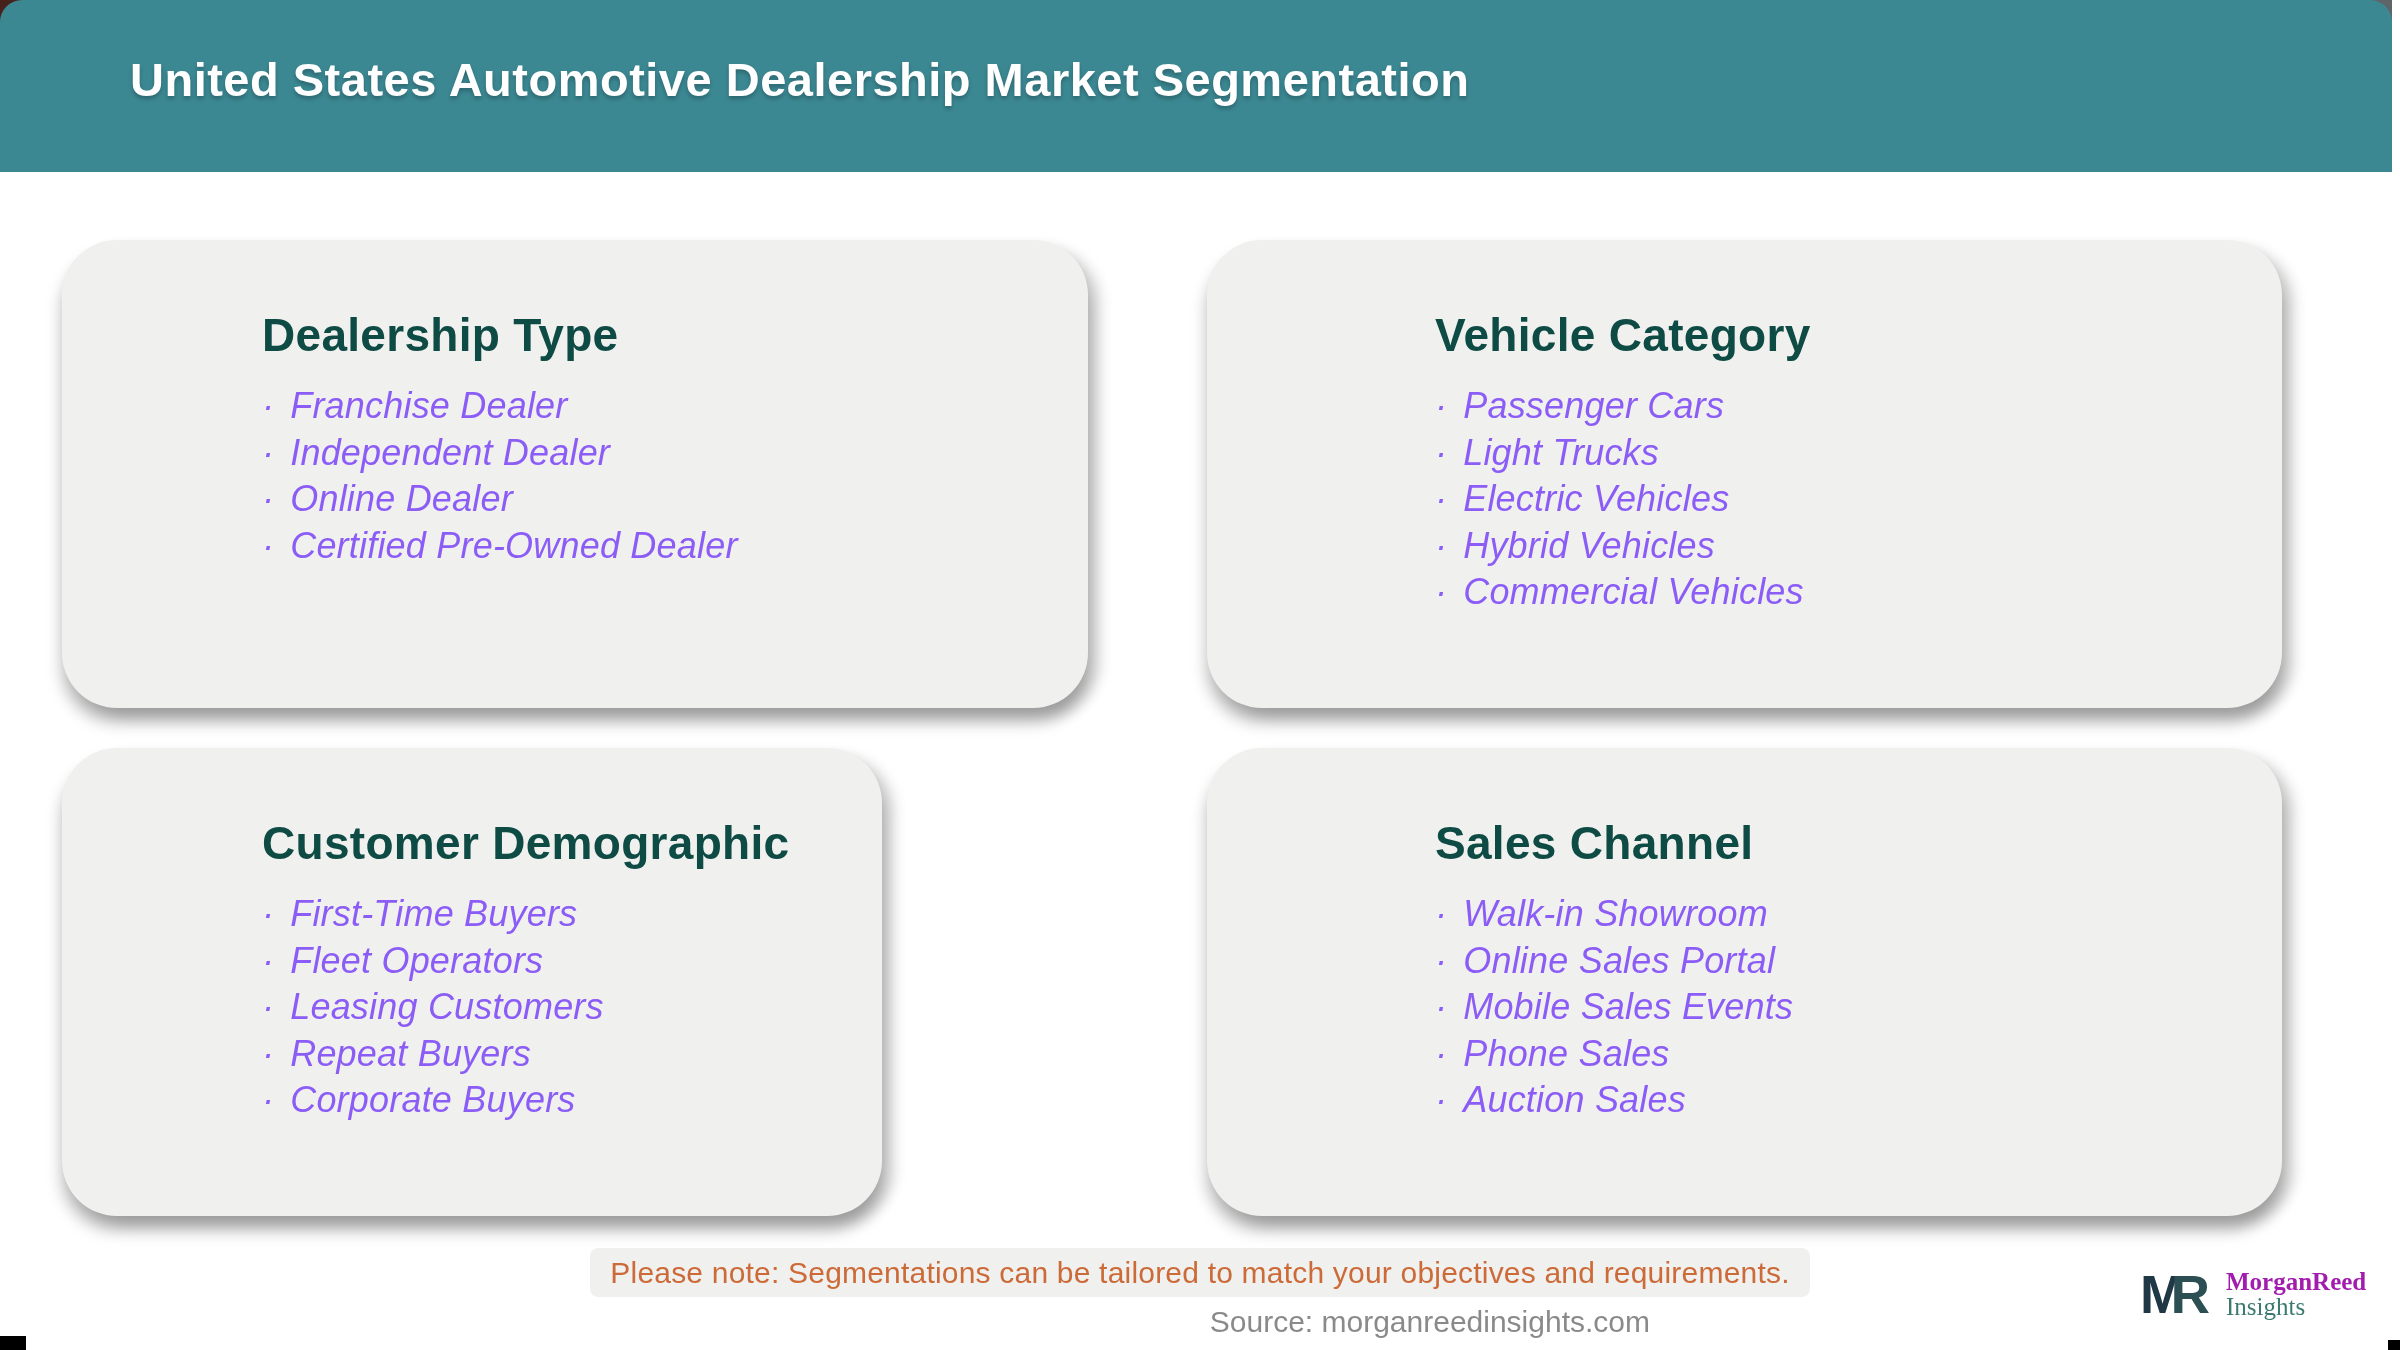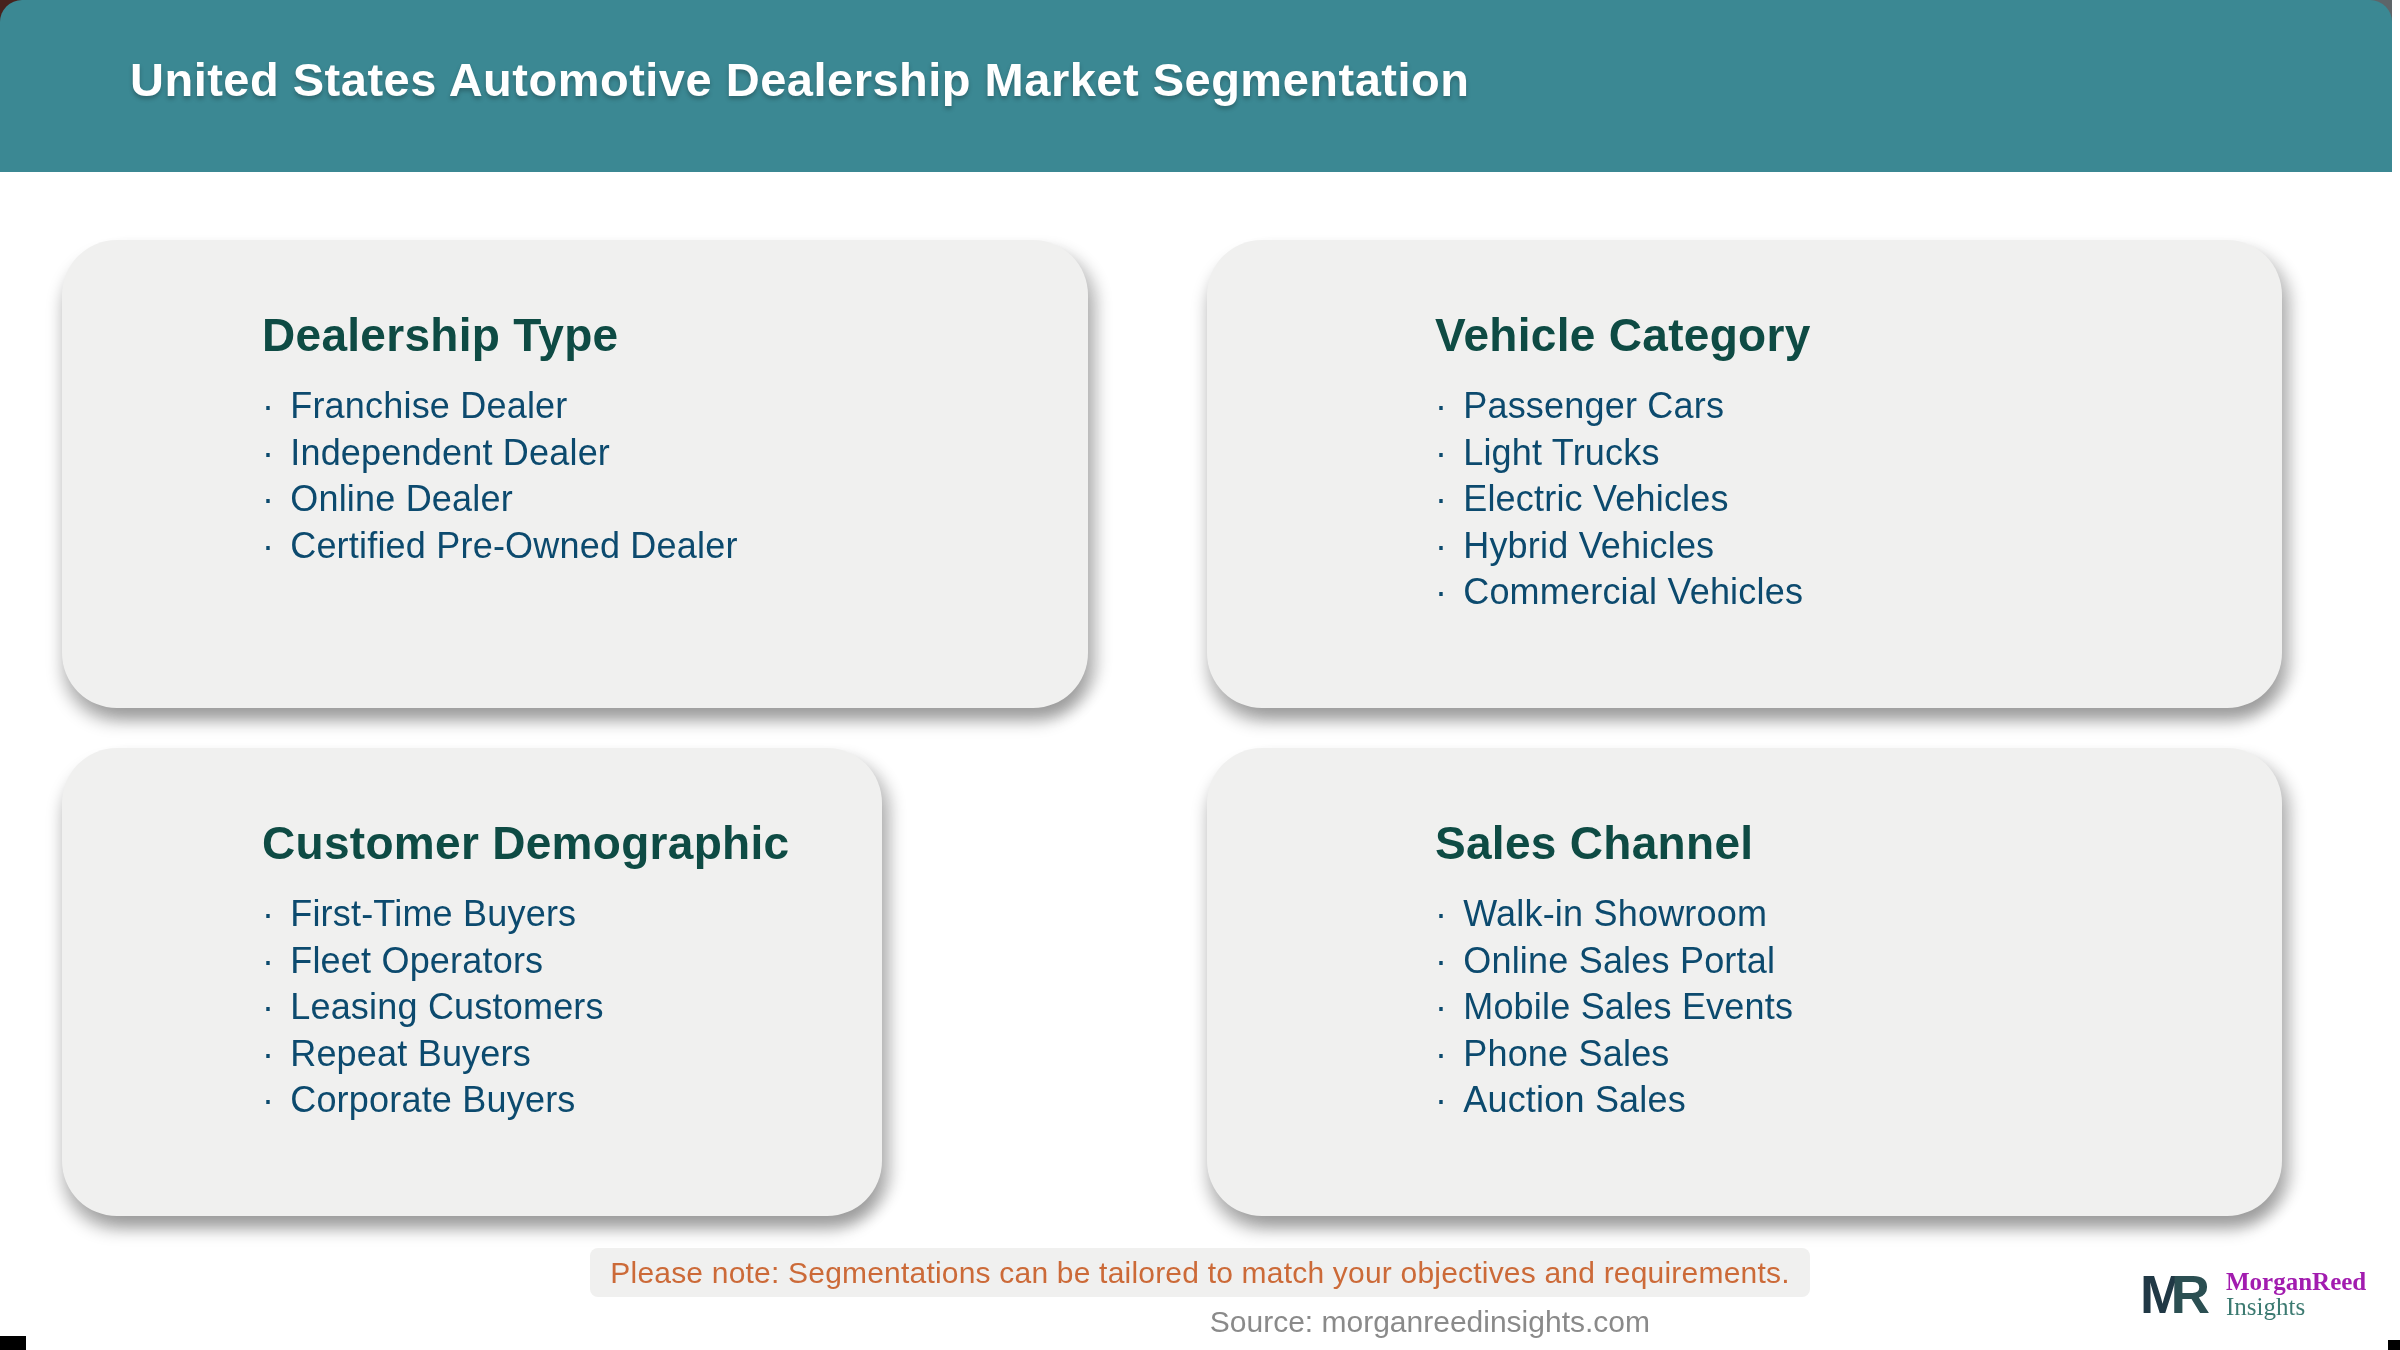--- a/index.html
+++ b/index.html
@@ -32,22 +32,22 @@
   .card.c3{left:62px;  top:748px;width:820px;height:468px;}
   .card.c4{left:1207px;top:748px;width:1075px;height:468px;}
   .card .inner{padding:68px 50px 0 200px;}
   .card.c2 .inner,.card.c4 .inner{padding-left:228px;}
   .card h2{
     margin:0 0 20px 0;font-size:46px;line-height:1.2;font-weight:700;
     color:#0e4b44;letter-spacing:.3px;
   }
   .card ul{margin:0;padding:0;list-style:none;}
   .card li{
-    font-size:36px;line-height:46.5px;color:#0c4a6e;
-    font-weight:400;letter-spacing:.2px;white-space:nowrap;
+    font-size:36px;line-height:46.5px;color:#8b5cf6;
+    font-weight:400;letter-spacing:.2px;white-space:nowrap;font-style:italic;
   }
   .card li::before{content:"\00B7";margin-right:16px;}
   
   .note{
     position:absolute;left:590px;top:1248px;width:1220px;height:49px;
     background:#f0f0ef;border-radius:8px;
     display:flex;align-items:center;justify-content:center;
   }
   .note span{color:#cc6a38;font-size:30px;letter-spacing:.2px;white-space:nowrap;}
   .source{

